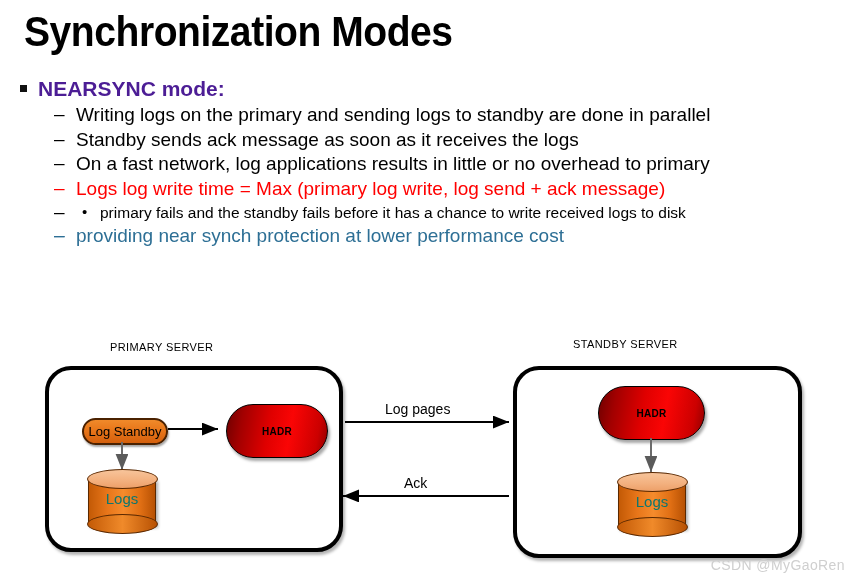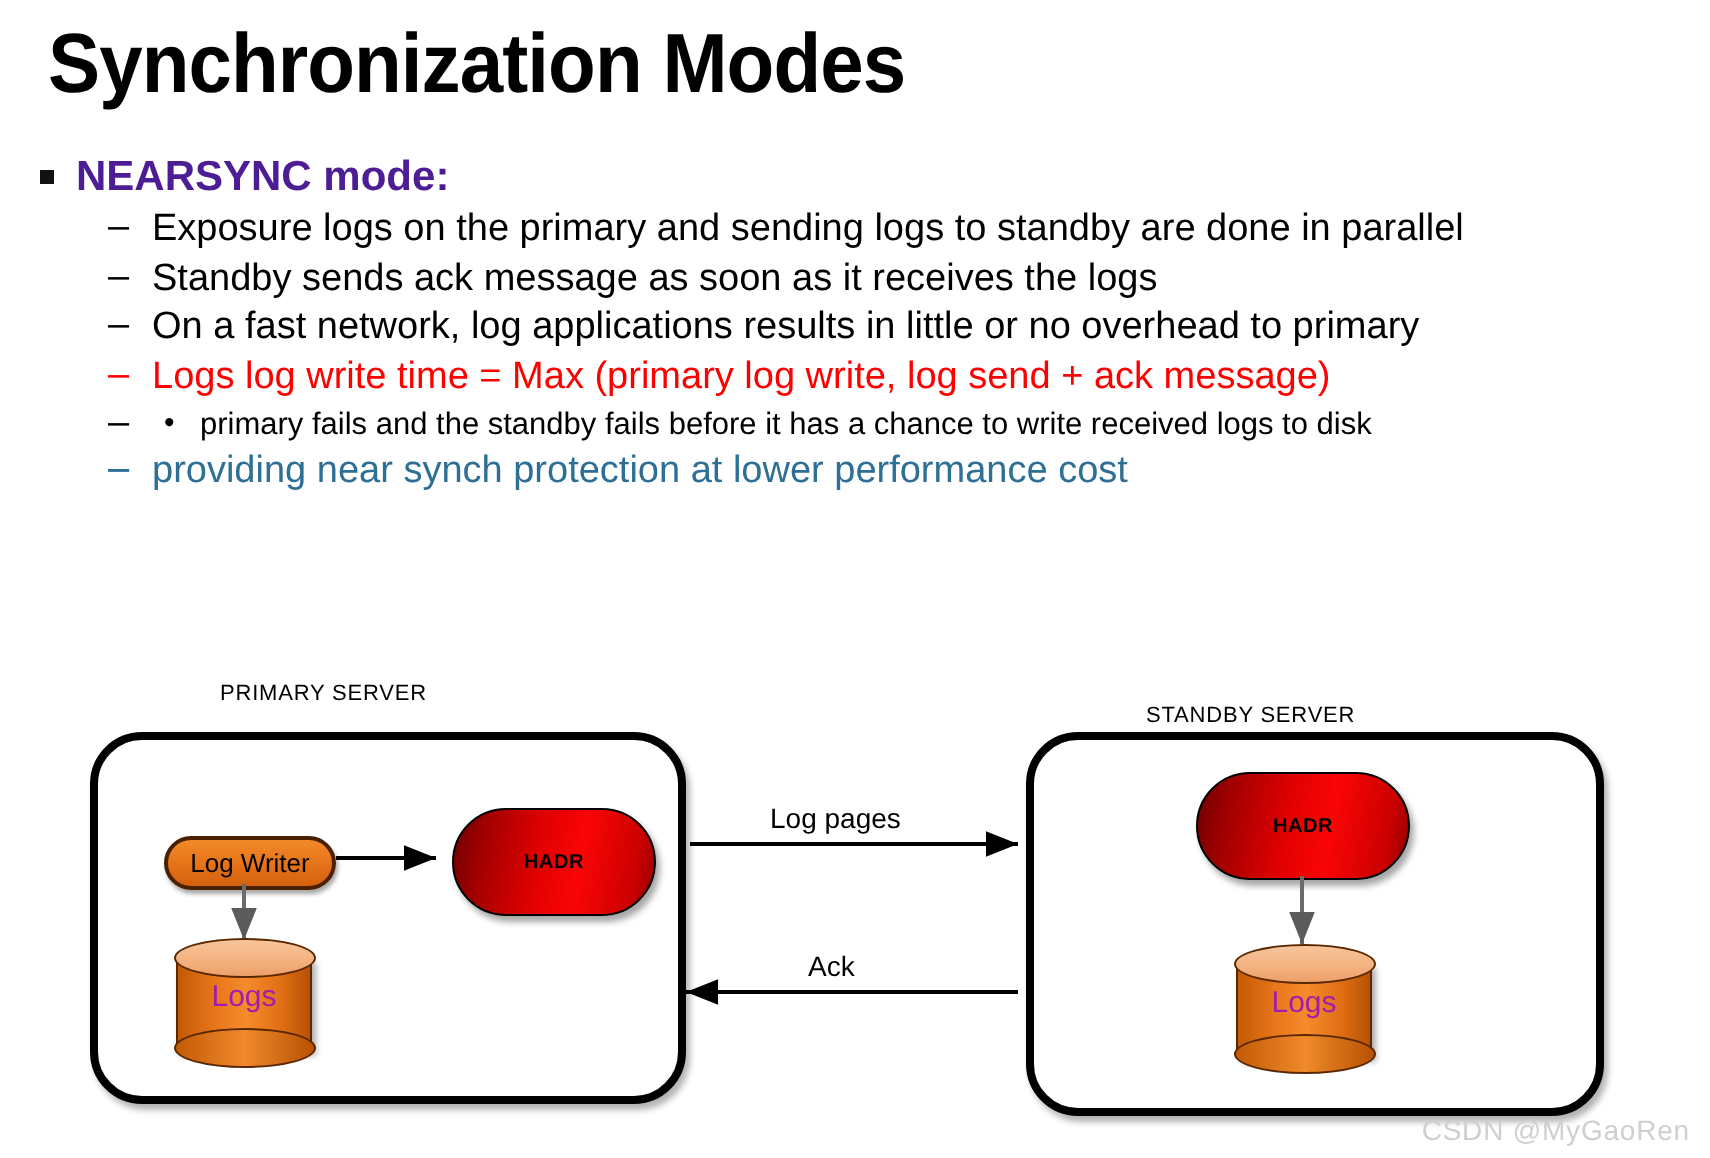--- a/index.html
+++ b/index.html
@@ -94,21 +94,21 @@
     background:linear-gradient(90deg,#c35a06,#f08a2a,#b75103);
   }
   .cyl .top{
     position:absolute;left:-1.5px;right:-1.5px;top:0px;height:18px;
     border:1.5px solid #5a2800;border-radius:50%;
     background:linear-gradient(180deg,#f7c49a 0%,#f3b07e 60%,#eda069 100%);
     z-index:3;
   }
   .cyl .lbl{
     position:absolute;left:0;right:0;top:50%;transform:translateY(-42%);
-    text-align:center;font-size:15px;color:#a21caf;z-index:4;
+    text-align:center;font-size:15px;color:#0f766e;z-index:4;
   }
   .arrow-lbl{
     position:absolute;font-size:14px;color:#000;white-space:nowrap;
   }
   #watermark{
     position:absolute; right:10px; bottom:6px;
     font-size:14px; color:#cfcfcf; white-space:nowrap;
     letter-spacing:0.4px;
   }
   svg.ov{position:absolute;left:0;top:0;width:855px;height:249px;overflow:visible;}
@@ -120,21 +120,21 @@
 
 <div id="bullets">
 
   <div class="lvl1">
     <span class="sq"></span>
     <span>NEARSYNC mode:</span>
   </div>
 
   <div class="lvl2">
     <span class="dash">–</span>
-    <span>Exposure logs on the primary and sending logs to standby are done in parallel</span>
+    <span>Writing logs on the primary and sending logs to standby are done in parallel</span>
   </div>
 
   <div class="lvl2">
     <span class="dash">–</span>
     <span>Standby sends ack message as soon as it receives the logs</span>
   </div>
 
   <div class="lvl2">
     <span class="dash">–</span>
     <span>On a fast network, log applications results in little or no overhead to primary</span>
@@ -161,27 +161,27 @@
   <div class="lvl2 teal">
     <span class="dash">–</span>
     <span>providing near synch protection at lower performance cost</span>
   </div>
 
 </div>
 
 <div id="diagram">
 
   <div class="srv-label" style="left:110px; top:11px;">PRIMARY SERVER</div>
-  <div class="srv-label" style="left:573px; top:22px;">STANDBY SERVER</div>
+  <div class="srv-label" style="left:573px; top:8px;">STANDBY SERVER</div>
 
   <div class="srv-box" style="left:45px; top:36px; width:290px; height:178px;"></div>
 
   <div class="srv-box" style="left:513px; top:36px; width:281px; height:184px;"></div>
 
-  <div class="logwriter" style="left:82px; top:88px; width:82px; height:23px;">Log Writer</div>
+  <div class="logwriter" style="left:82px; top:88px; width:82px; height:23px;">Log Standby</div>
 
   <div class="hadr" style="left:226px; top:74px; width:100px; height:52px;">HADR</div>
 
   <div class="cyl" style="left:88px; top:139px; width:68px; height:56px;">
     <div class="body"></div>
     <div class="bot"></div>
     <div class="top"></div>
     <div class="lbl">Logs</div>
   </div>
 

